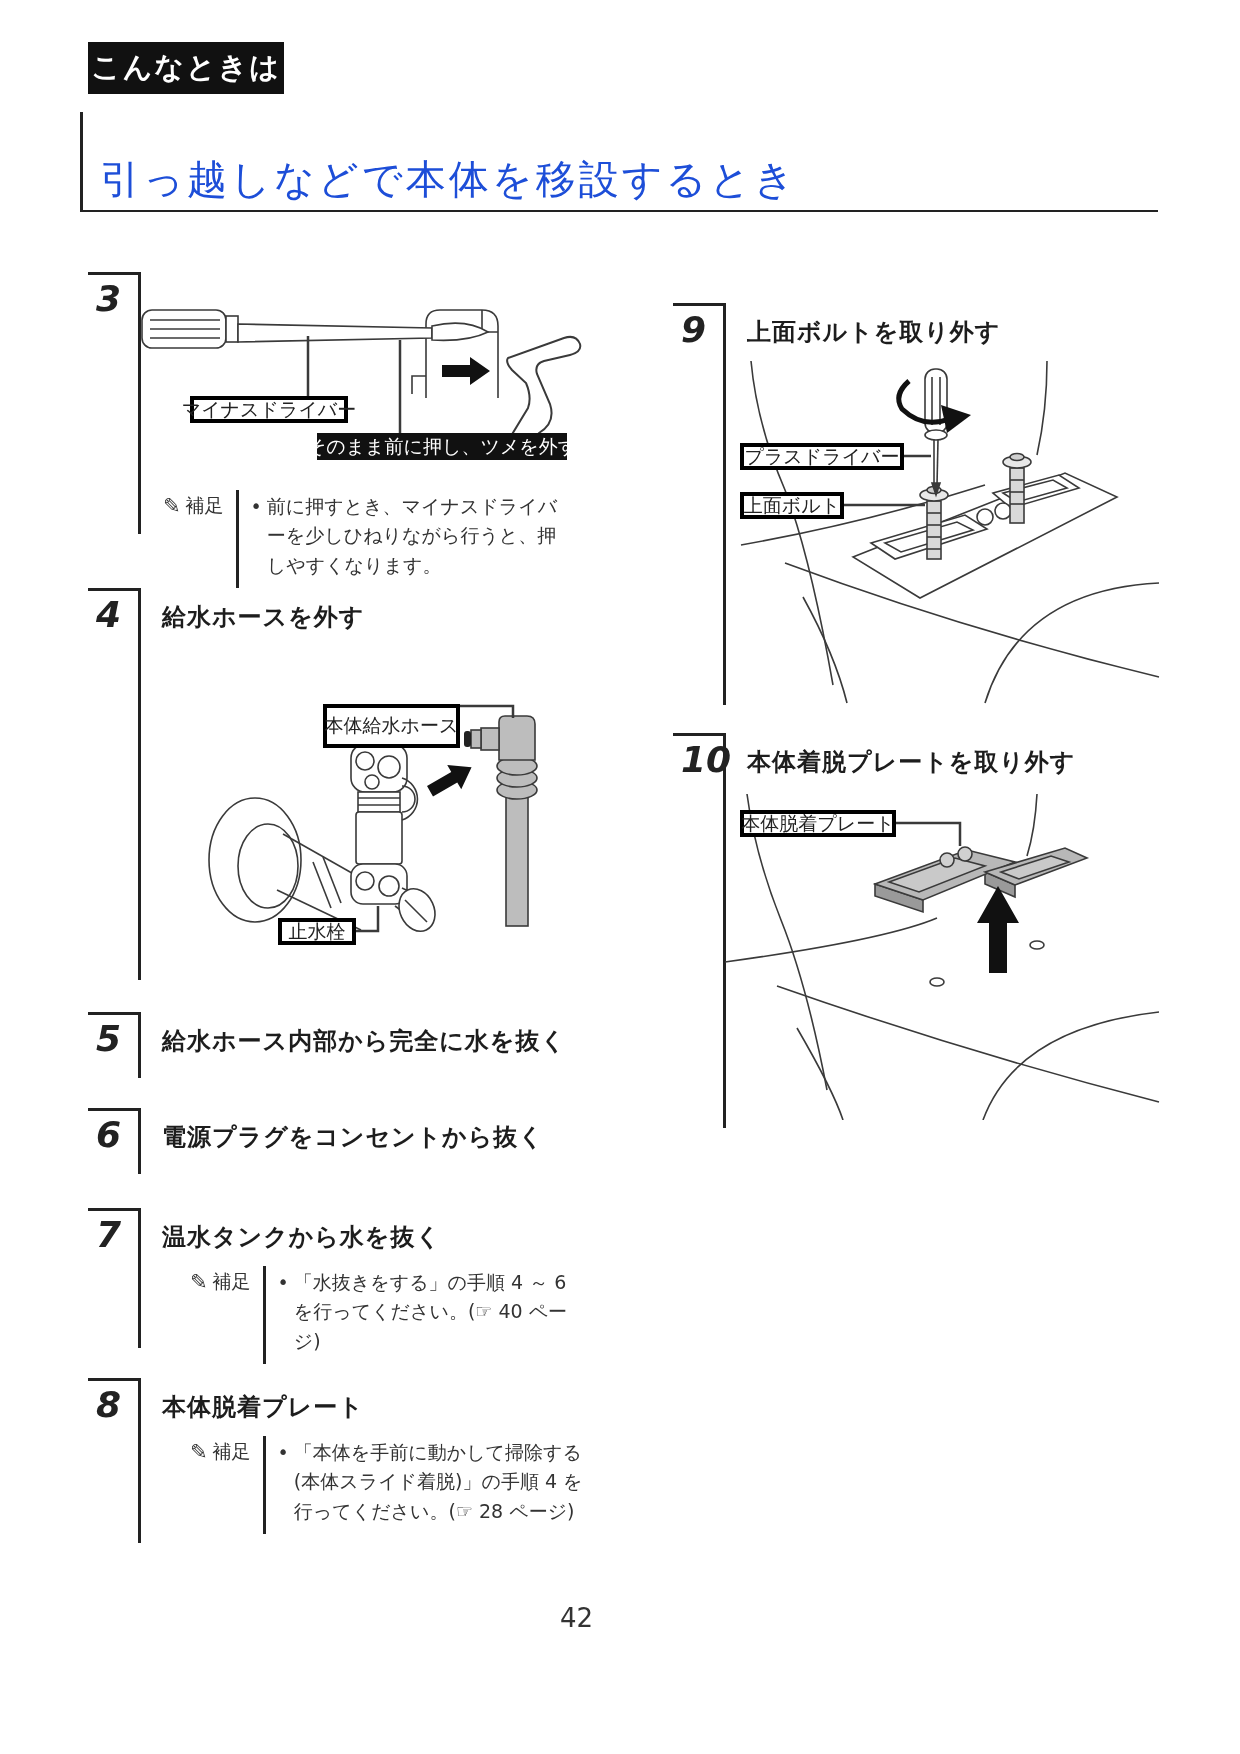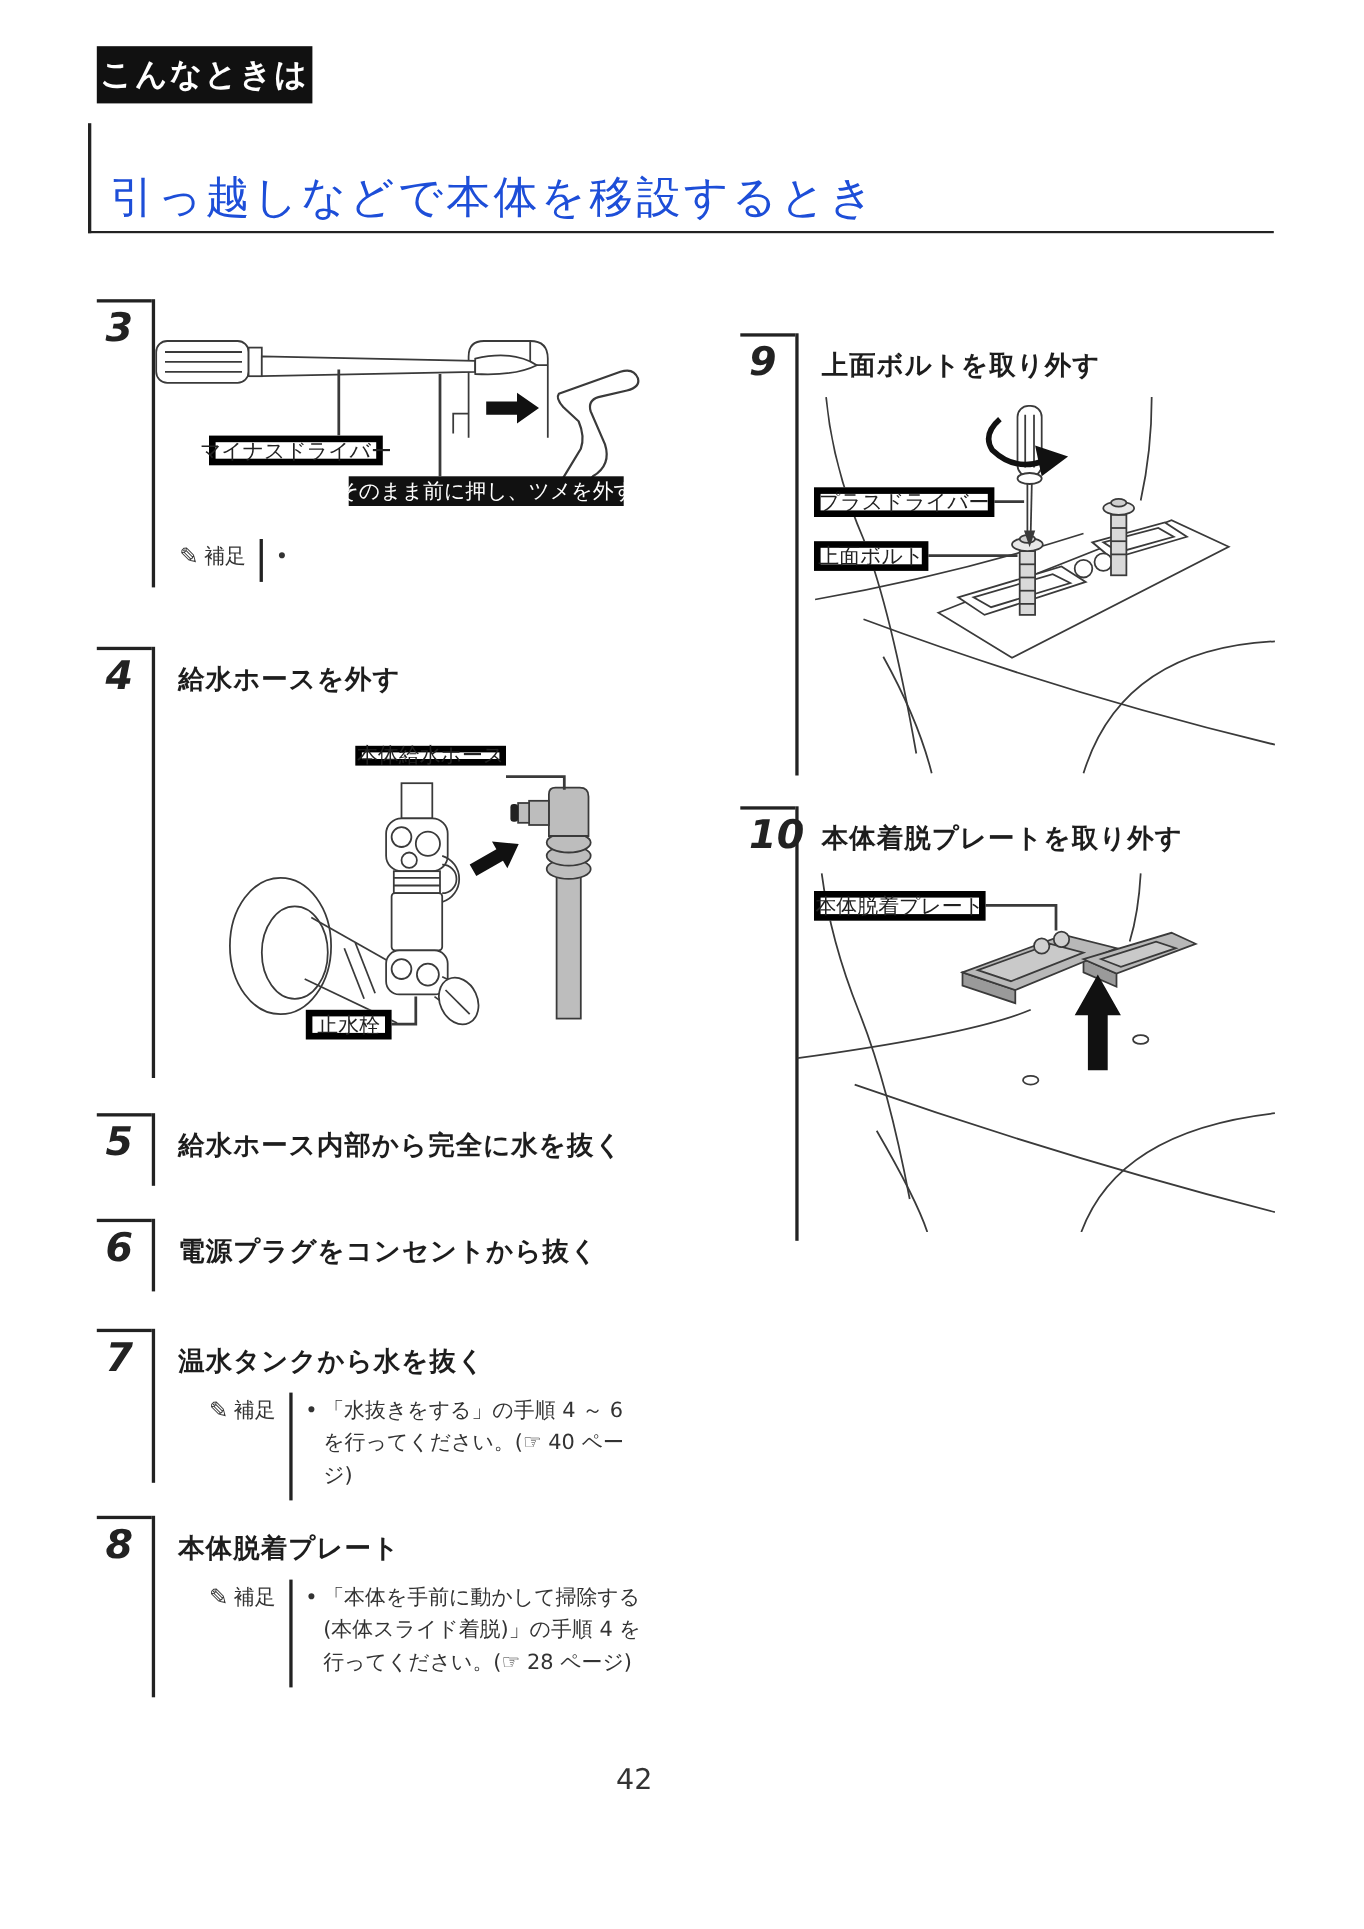--- a/index.html
+++ b/index.html
@@ -30,21 +30,21 @@
   .step-title { font-size:24px; font-weight:bold; padding:13px 0 0 24px; letter-spacing:1px;text-align:center; }
 
   .note { position:absolute; display:flex; align-items:flex-start; font-size:19px; color:#333; }
   .note-tag { display:flex; align-items:center; gap:5px; padding-top:3px; white-space:nowrap; }
   .note-icon { font-size:21px; }
   .note-body { margin-left:12px; border-left:3px solid #222; padding:2px 0 8px 12px; line-height:1.55; display:flex; }
   .bullet { margin-right:5px; }
   .note-text { display:inline-block; }
 
   .callout {
-    position:absolute; border:6px solid #000000; background:#fff; font-size:19px;
+    position:absolute; border:4px solid #000000; background:#fff; font-size:19px;
     display:flex; align-items:center; justify-content:center; white-space:nowrap; color:#222;
   }
   .callout.dark { background:#111; color:#fff; border:none; }
 
   .illus { position:absolute; }
   .page-number { position:absolute; left:560px; top:1603px; width:120px; text-align:left; font-size:26px; color:#333; }
   svg { display:block; }
 </style>
 </head>
 <body>
@@ -85,20 +85,21 @@
     </svg>
     <div class="callout" style="left:102px; top:124px; width:158px; height:27px;">マイナスドライバー</div>
     <div class="callout dark" style="left:229px; top:161px; width:250px; height:27px;">そのまま前に押し、ツメを外す</div>
     <div class="note" style="left:75px; top:218px; width:420px;">
       <div class="note-tag">
         <span class="note-icon">✎</span>
         <span>補足</span>
       </div>
       <div class="note-body">
         <span class="bullet">•</span>
+        <span class="note-text" style="width:300px;">前に押すとき、マイナスドライバーを少しひねりながら行うと、押しやすくなります。</span>
       </div>
     </div>
   </div>
 
   <div class="step" style="left:88px; top:588px; width:500px; height:400px;">
     <div class="step-vline" style="height:392px;"></div>
     <div class="step-head">
       <div class="step-num">4</div>
       <div class="step-title">給水ホースを外す</div>
     </div>
@@ -142,21 +143,21 @@
         <ellipse cx="252" cy="272" rx="17" ry="22" transform="rotate(-25 252 272)" fill="#fff"></ellipse>
         <line x1="240" y1="262" x2="262" y2="284"></line>
 
         <polyline points="295,68 348,68 348,80" stroke-width="2.5"></polyline>
         <polyline points="187,293 213,293 213,268" stroke-width="2.5"></polyline>
       </g>
       <g transform="translate(262,148) rotate(-30)">
         <polygon points="0,0 28,0 28,-8 48,6 28,20 28,12 0,12" fill="#111"></polygon>
       </g>
     </svg>
-    <div class="callout" style="left:235px; top:90px; width:137px; height:18px;">本体給水ホース</div>
+    <div class="callout" style="left:235px; top:116px; width:137px; height:44px;">本体給水ホース</div>
     <div class="callout" style="left:190px; top:330px; width:78px; height:27px;">止水栓</div>
   </div>
 
   <div class="step" style="left:88px; top:1012px; width:500px; height:70px;">
     <div class="step-vline" style="height:66px;"></div>
     <div class="step-head">
       <div class="step-num">5</div>
       <div class="step-title">給水ホース内部から完全に水を抜く</div>
     </div>
   </div>

